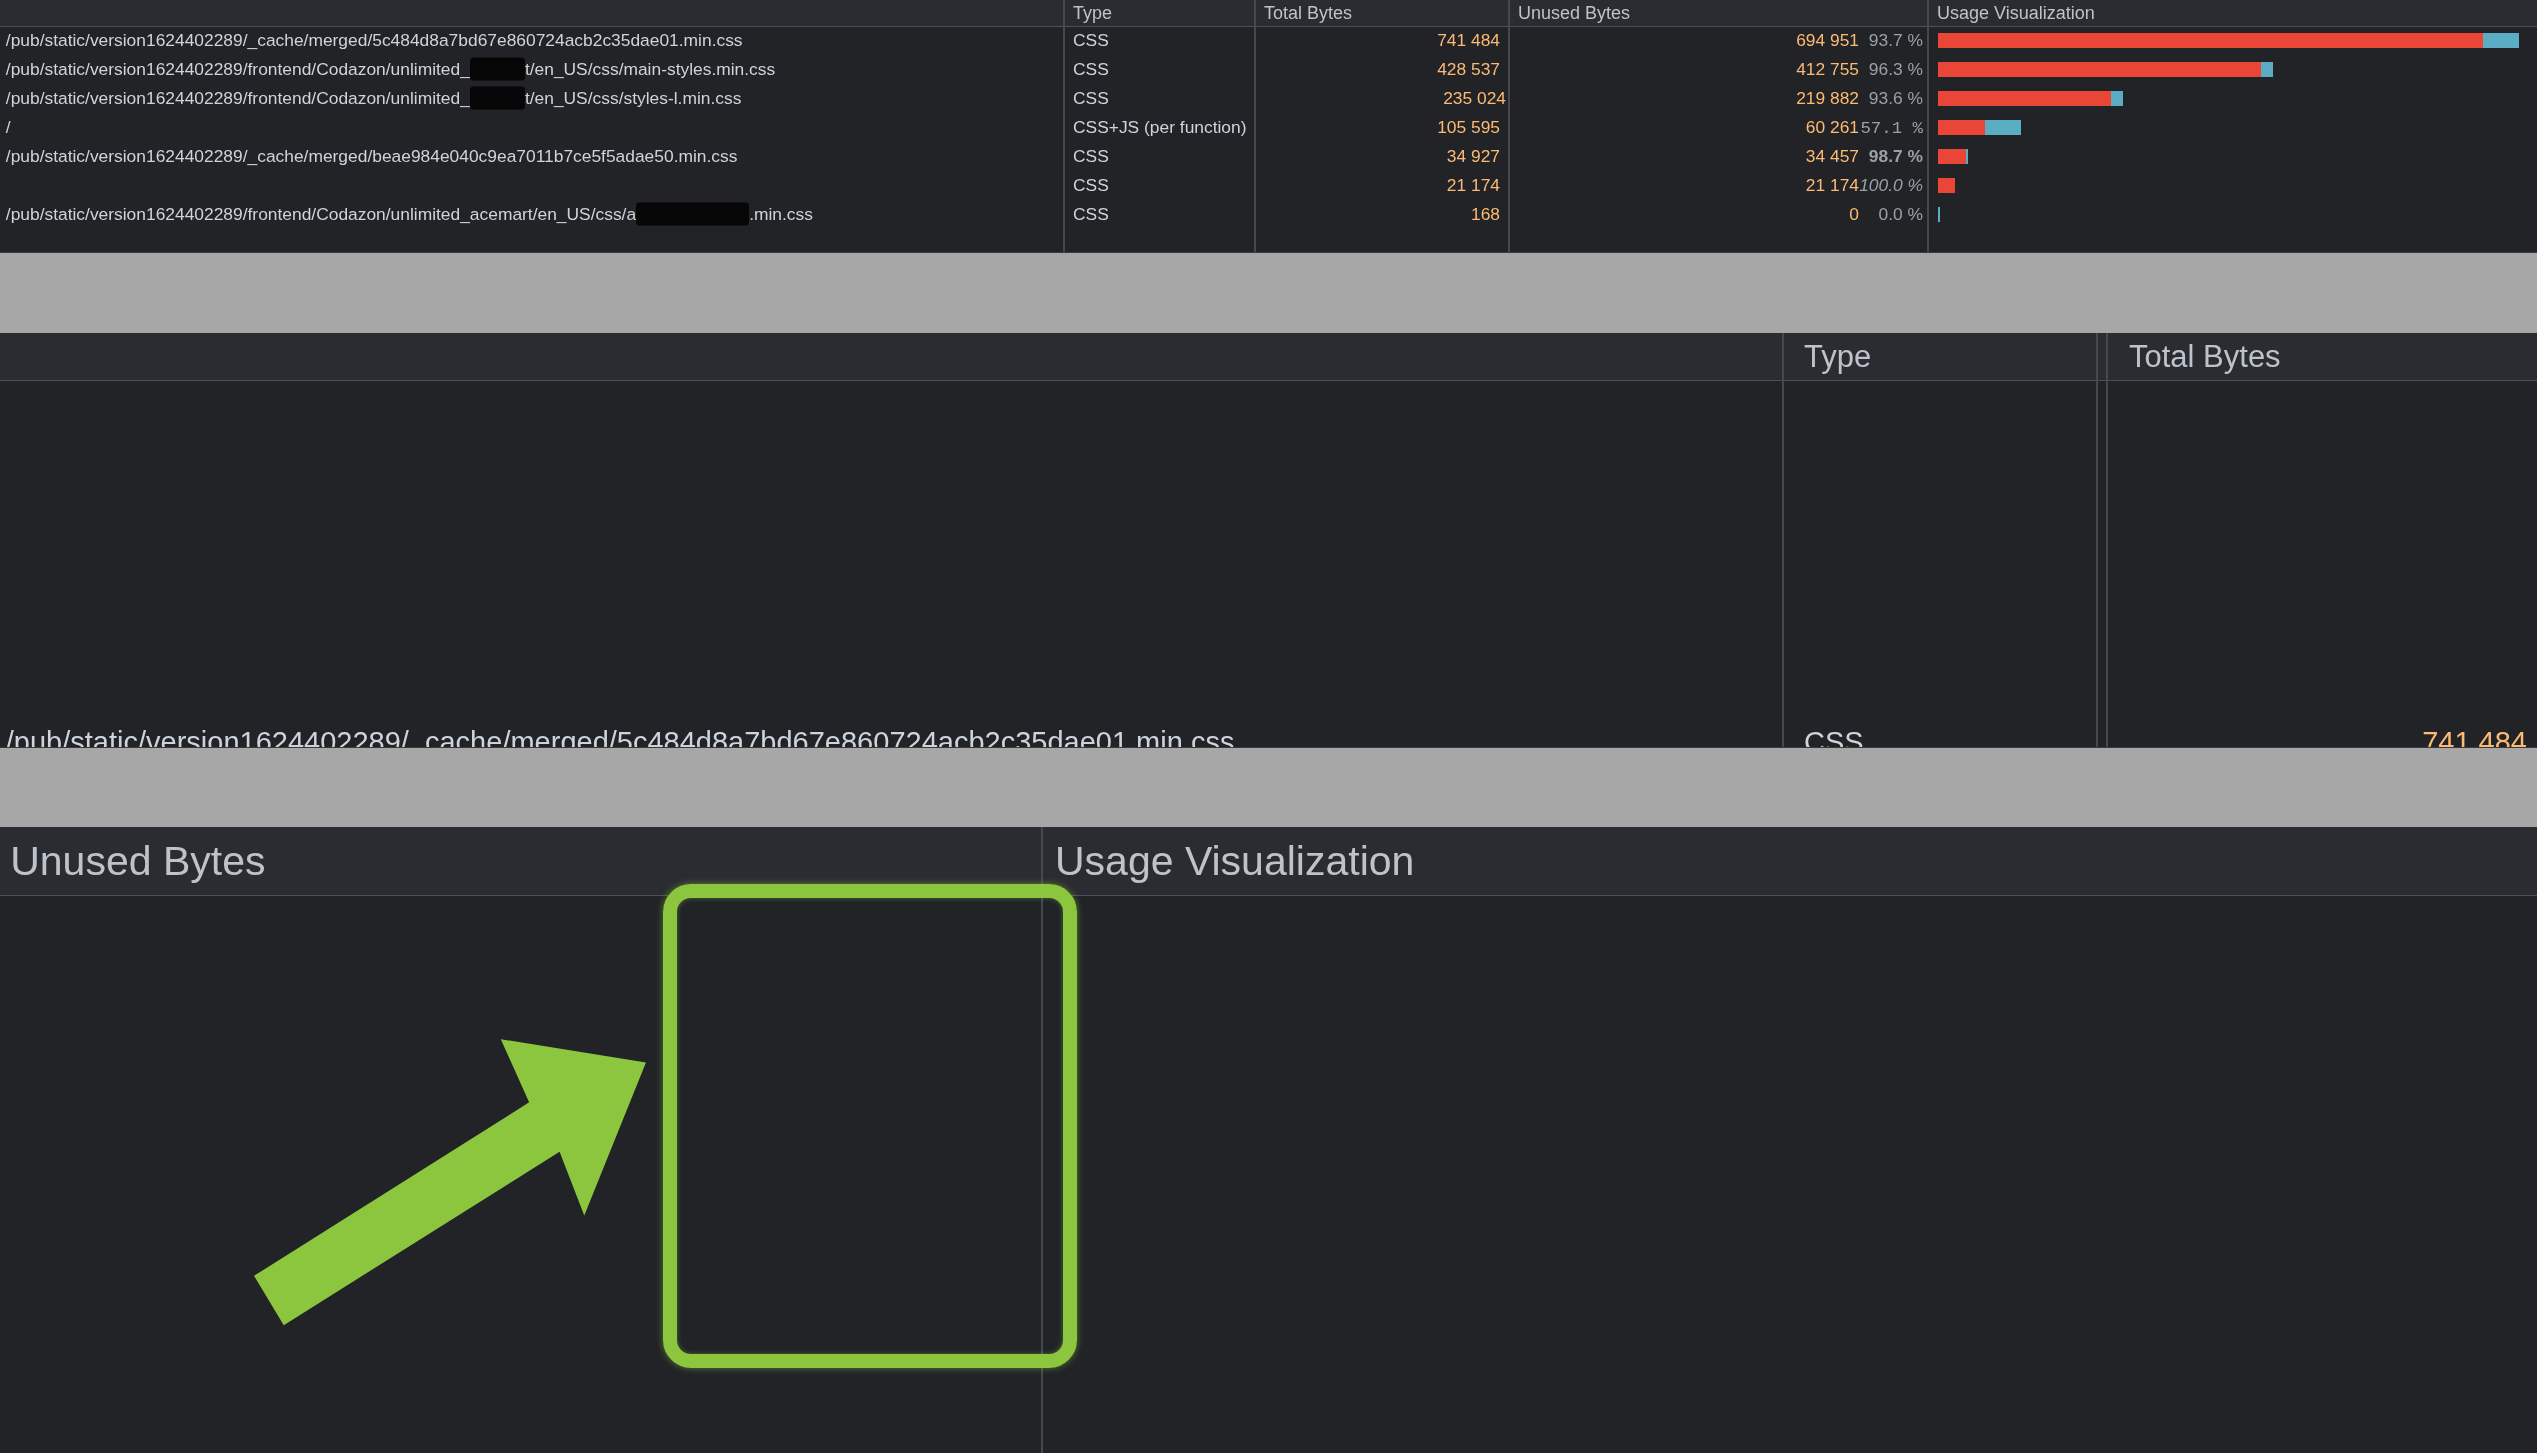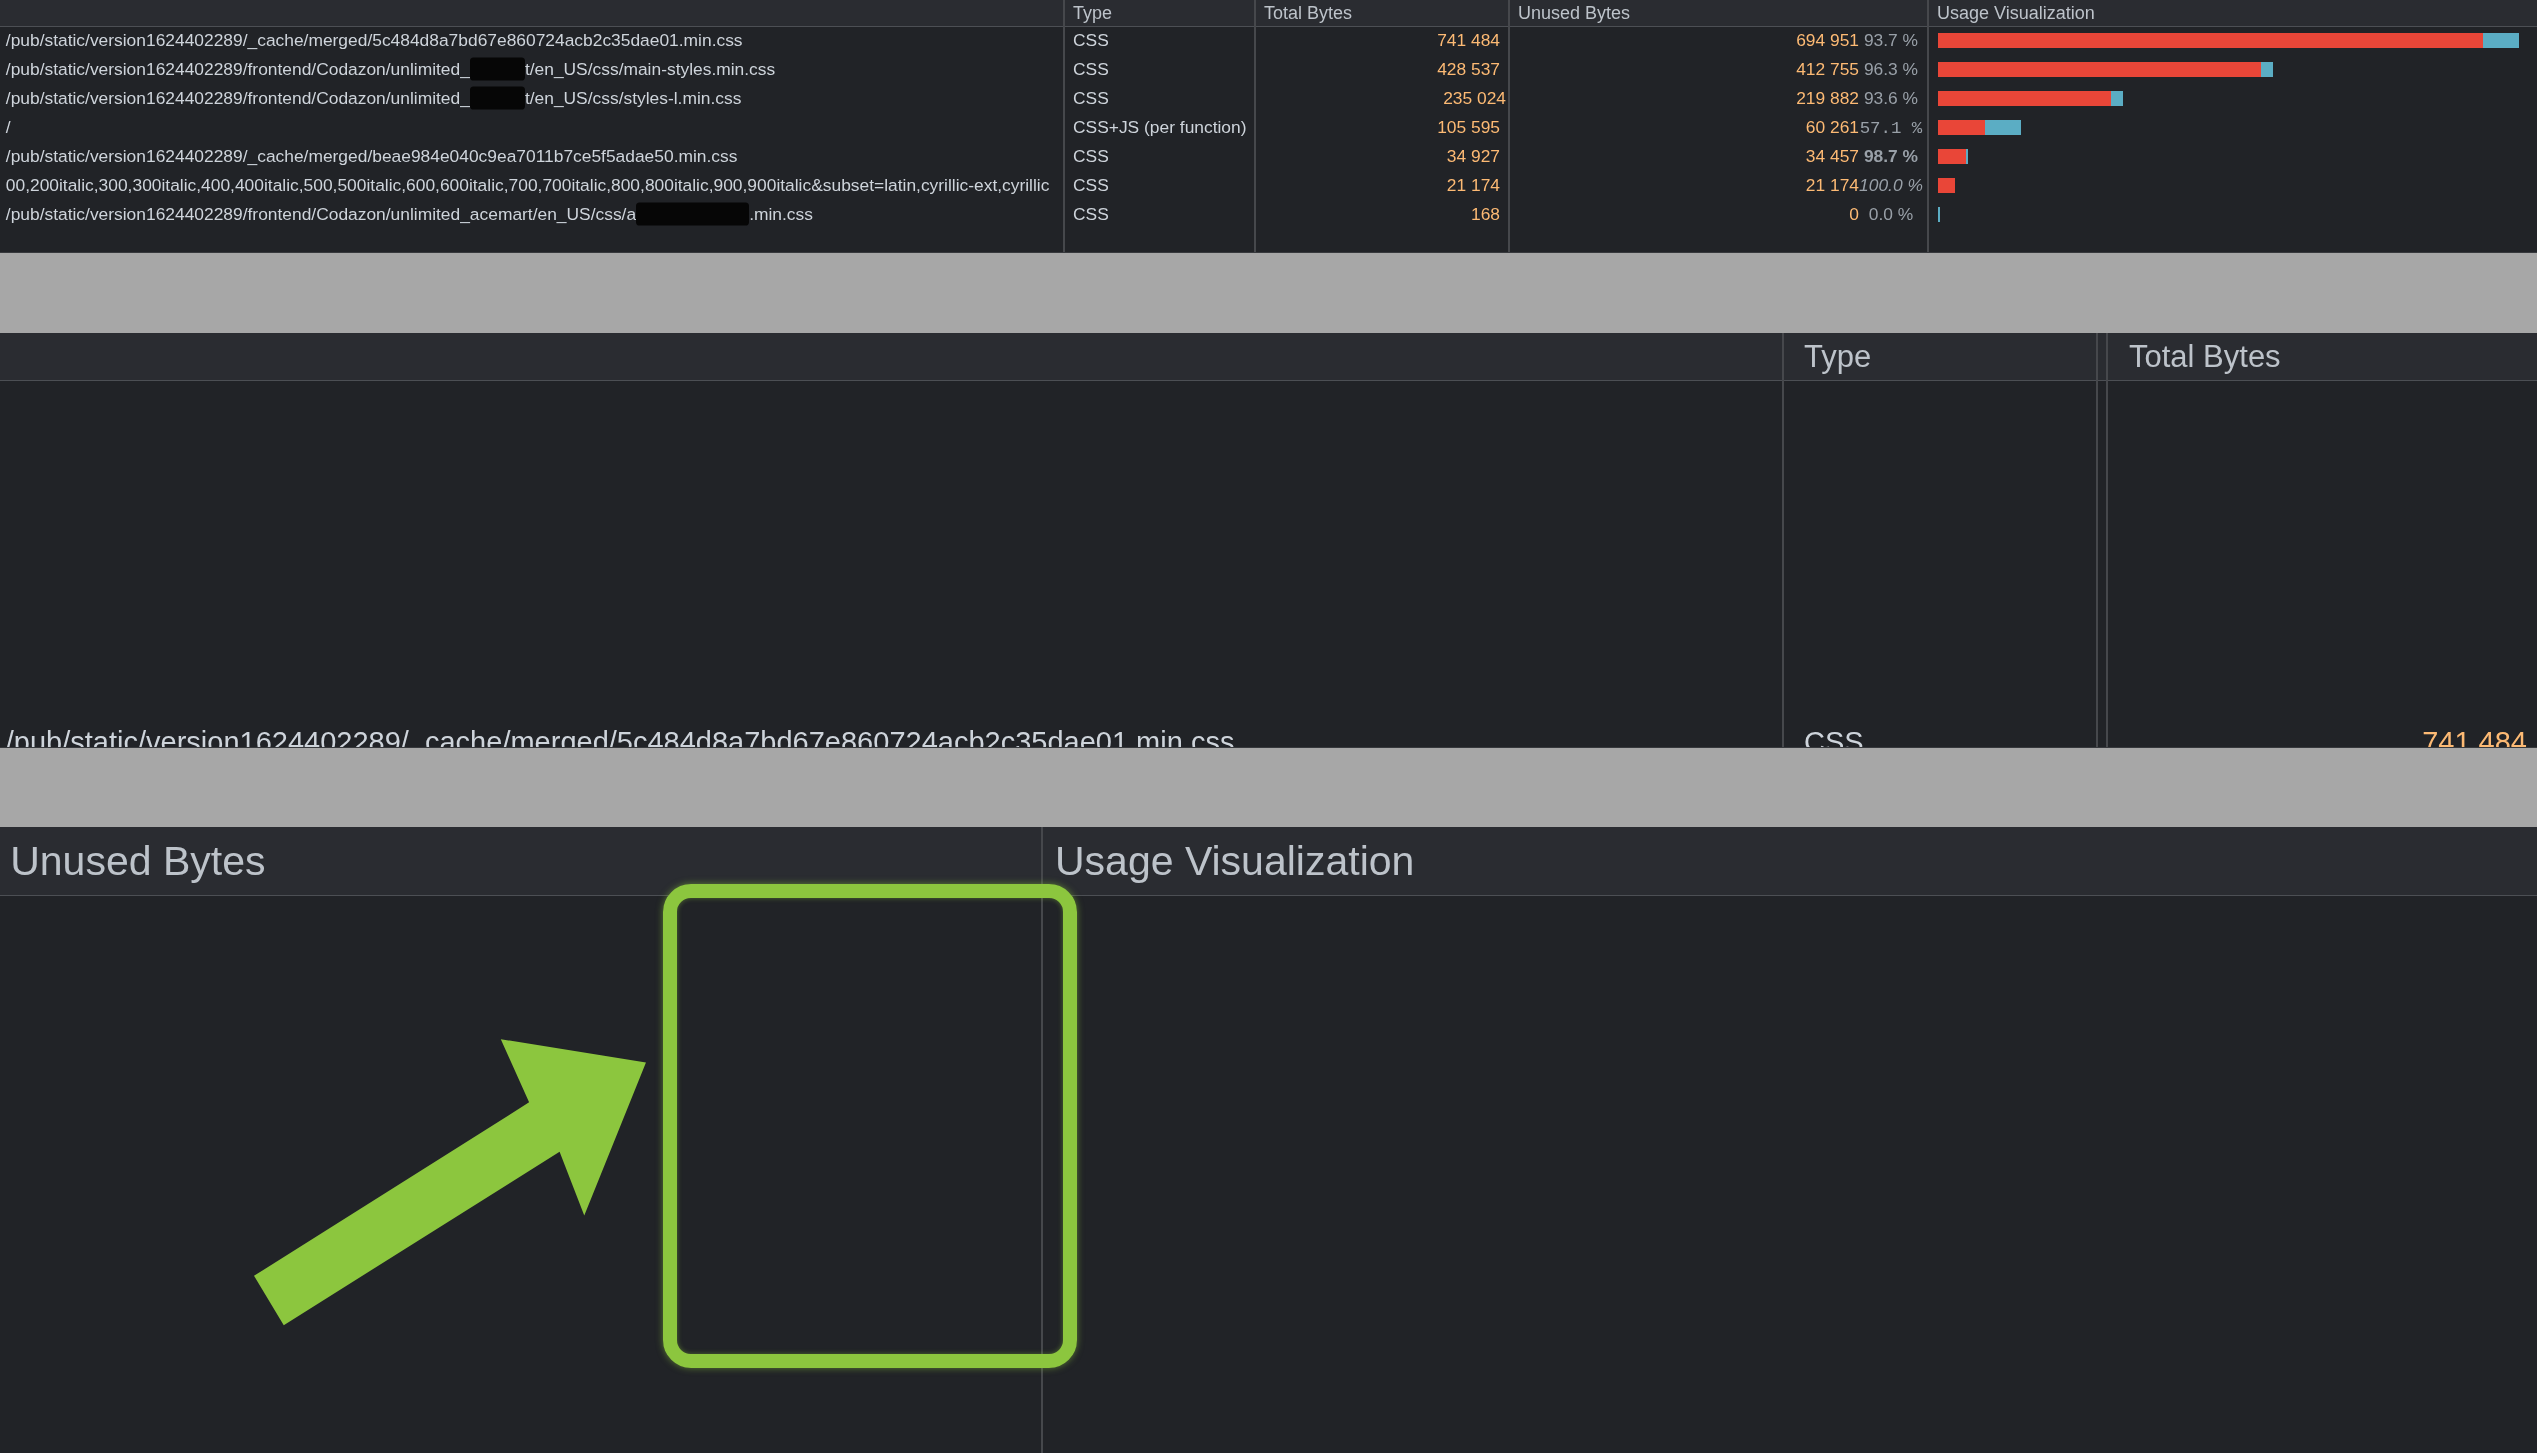--- a/index.html
+++ b/index.html
@@ -24,21 +24,21 @@
   #panel-mid .hdr-label{font-size:31px;line-height:47px;top:0;}
   #panel-bot .hdr-label{font-size:41px;line-height:68px;top:0;}
   .rows{position:absolute;left:0;right:0;}
   #panel-top .rows{top:26px;}
   #panel-mid .rows{top:386px;top:386px;}
   .row{position:relative;}
   #panel-top .row{height:29px;font-size:17.4px;line-height:29px;}
   #panel-mid .row{height:47px;font-size:29px;line-height:47px;}
   .cell{position:absolute;top:0;bottom:0;color:#ced4db;white-space:nowrap;overflow:hidden;}
   .num{color:#fdba74;}
-  .pct{color:#99a0a8;text-align:center;display:inline-block;}
+  .pct{color:#99a0a8;text-align:right;display:inline-block;}
   .bar{position:absolute;display:flex;}
   .bar .unused-seg{background:#e94638;height:100%;}
   .bar .used-seg{background:#5badc4;height:100%;}
   .redact{display:inline-block;background:#060606;border-radius:3.6px;height:1.28em;vertical-align:middle;transform:translateY(-1.5px);}
   #green-box{
     position:absolute;left:663px;top:884px;width:386px;height:456px;
     border:14.5px solid #8cc63e;border-radius:28px;
     box-shadow:0 0 7.3px rgba(140,198,62,.55), inset 0 0 5.8px rgba(140,198,62,.45);
     background:transparent;
   }
@@ -102,21 +102,20 @@
         <div class="cell" style="left: 0px; width: 1057px; padding-left: 5.8px;">/pub/static/version1624402289/_cache/merged/beae984e040c9ea7011b7ce5f5adae50.min.css</div>
         <div class="cell" style="left: 1073px; width: 174px;">CSS</div>
         <div class="cell num" style="left: 1254px; width: 246px; text-align: right;">34 927</div>
         <div class="cell" style="left: 1508px; width: 415px; text-align: right;"><span class="num">34 457</span><span class="pct" style="width: 64px; font-weight: bold;">98.7 %</span></div>
         <div class="bar" style="left: 1938px; top: 7.3px; height: 14.5px;">
           <div class="unused-seg" style="width: 28px;"></div>
           <div class="used-seg" style="width: 2.2px;"></div>
         </div>
       </div>
       <div class="row">
-        <div class="cell" style="left: 0px; width: 1057px; padding-left: 5.8px;">00,200italic,300,300italic,400,400italic,500,500italic,600,600italic,700,700italic,800,800italic,900,900italic&amp;subset=latin,cyrillic-ext,cyrillic</div>
         <div class="cell" style="left: 1073px; width: 174px;">CSS</div>
         <div class="cell num" style="left: 1254px; width: 246px; text-align: right;">21 174</div>
         <div class="cell" style="left: 1508px; width: 415px; text-align: right;"><span class="num">21 174</span><span class="pct" style="width: 64px; font-style: italic;">100.0 %</span></div>
         <div class="bar" style="left: 1938px; top: 7.3px; height: 14.5px;">
           <div class="unused-seg" style="width: 16.7px;"></div>
           <div class="used-seg" style="width: 0px;"></div>
         </div>
       </div>
       <div class="row">
         <div class="cell" style="left: 0px; width: 1057px; padding-left: 5.8px;">/pub/static/version1624402289/frontend/Codazon/unlimited_acemart/en_US/css/a<span class="redact" style="width: 113px;"></span>.min.css</div>

